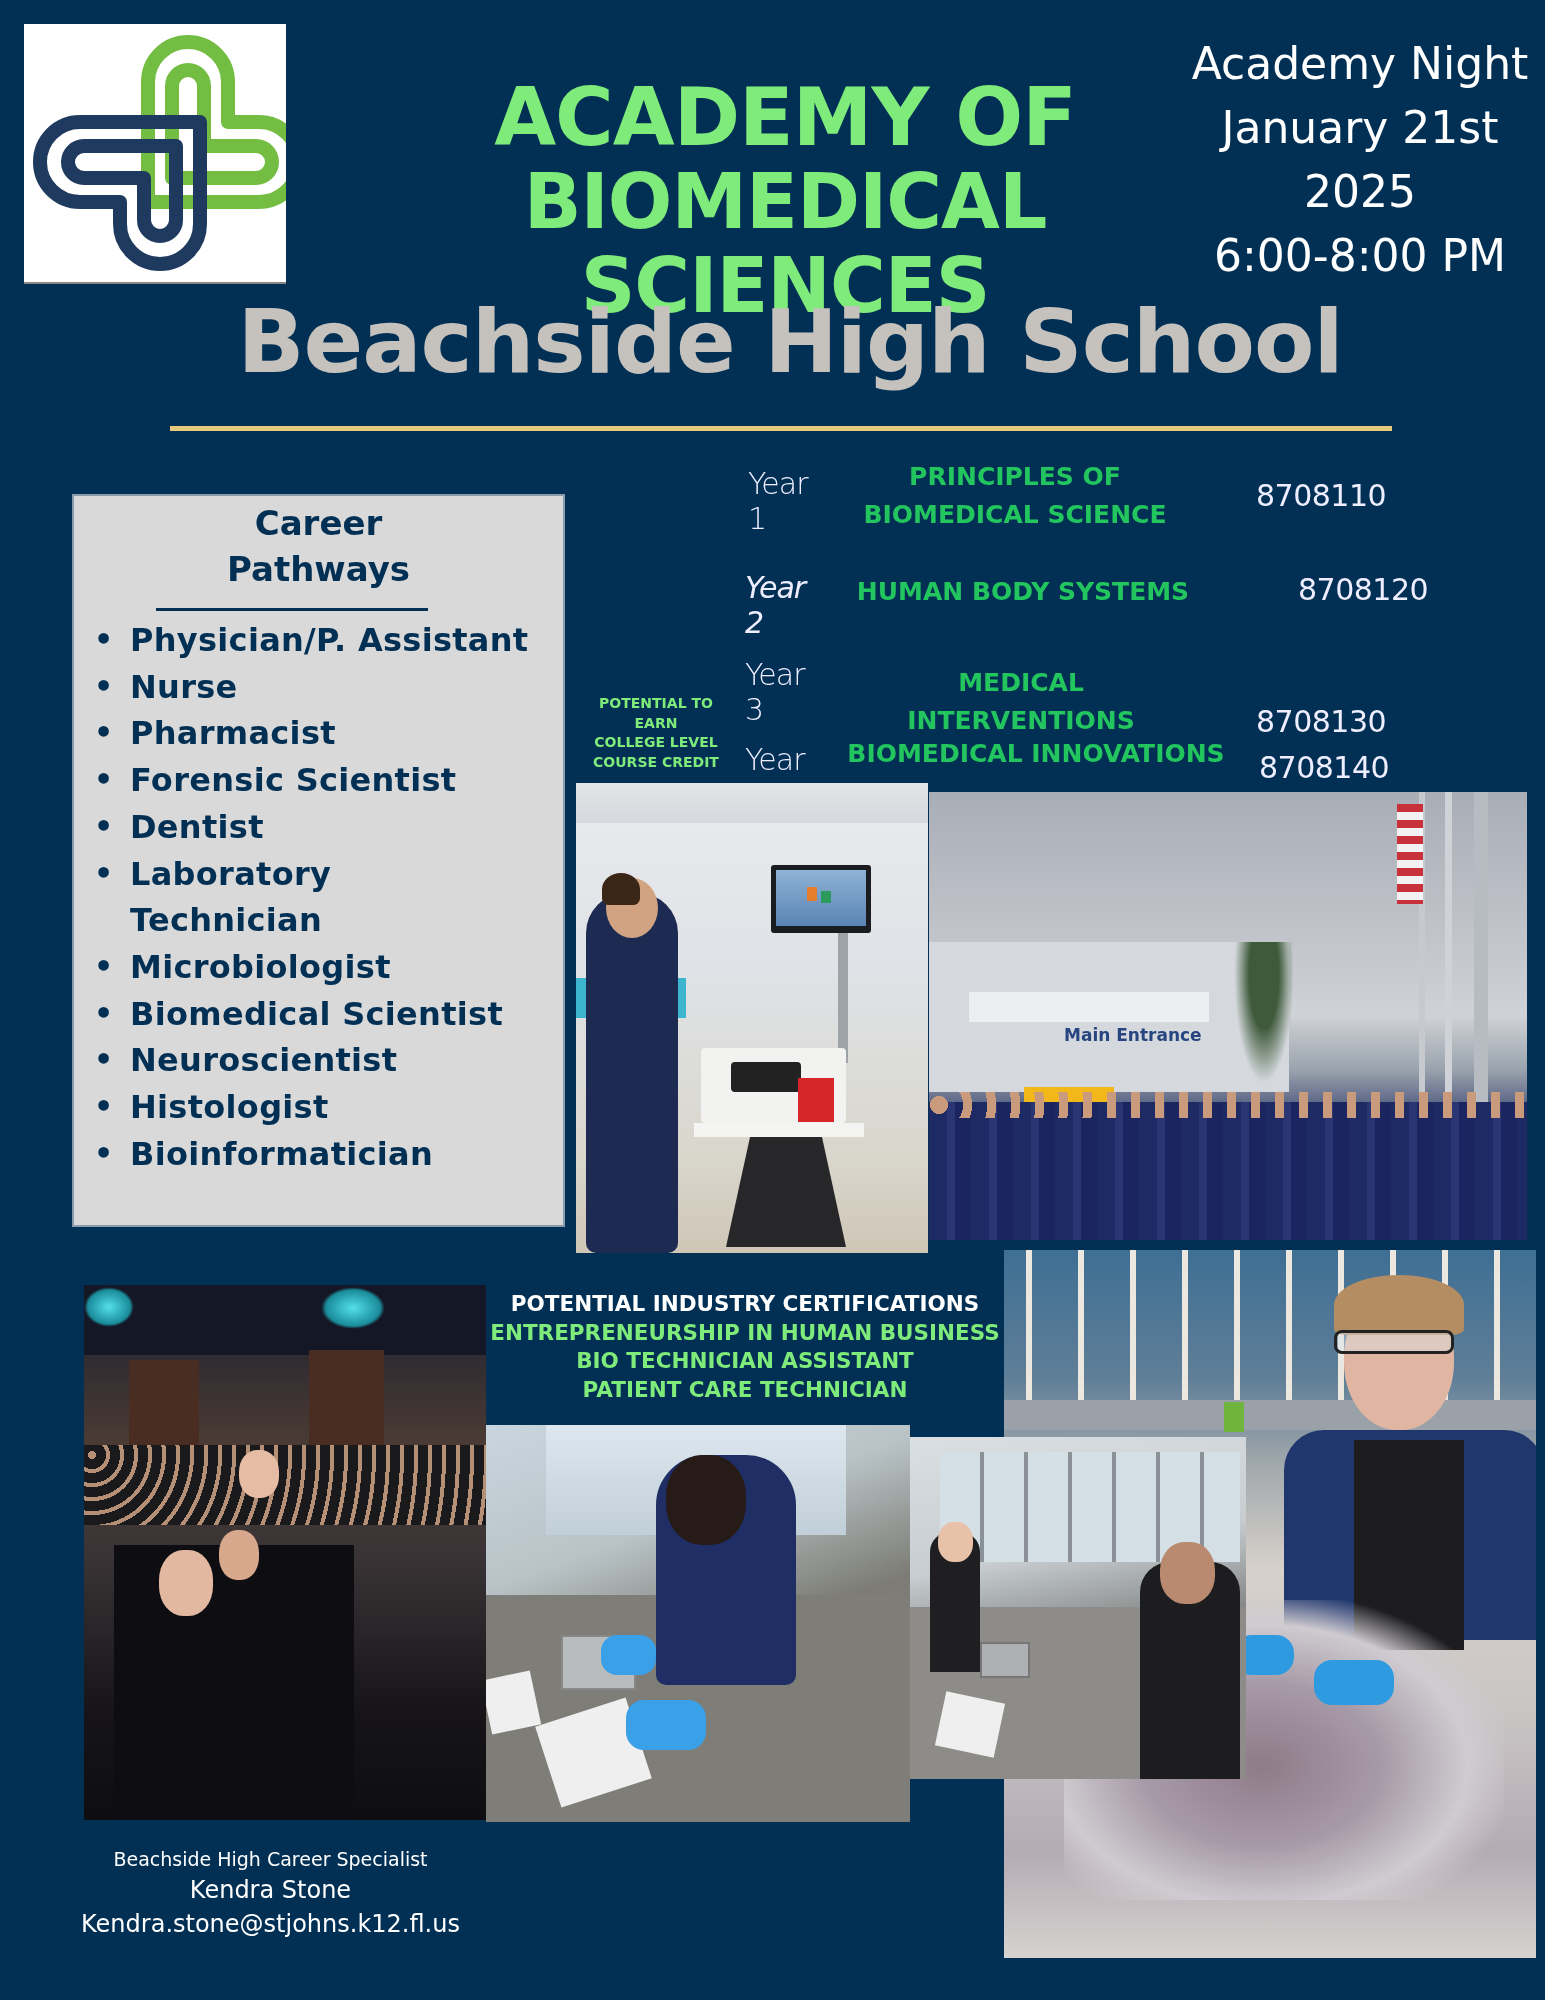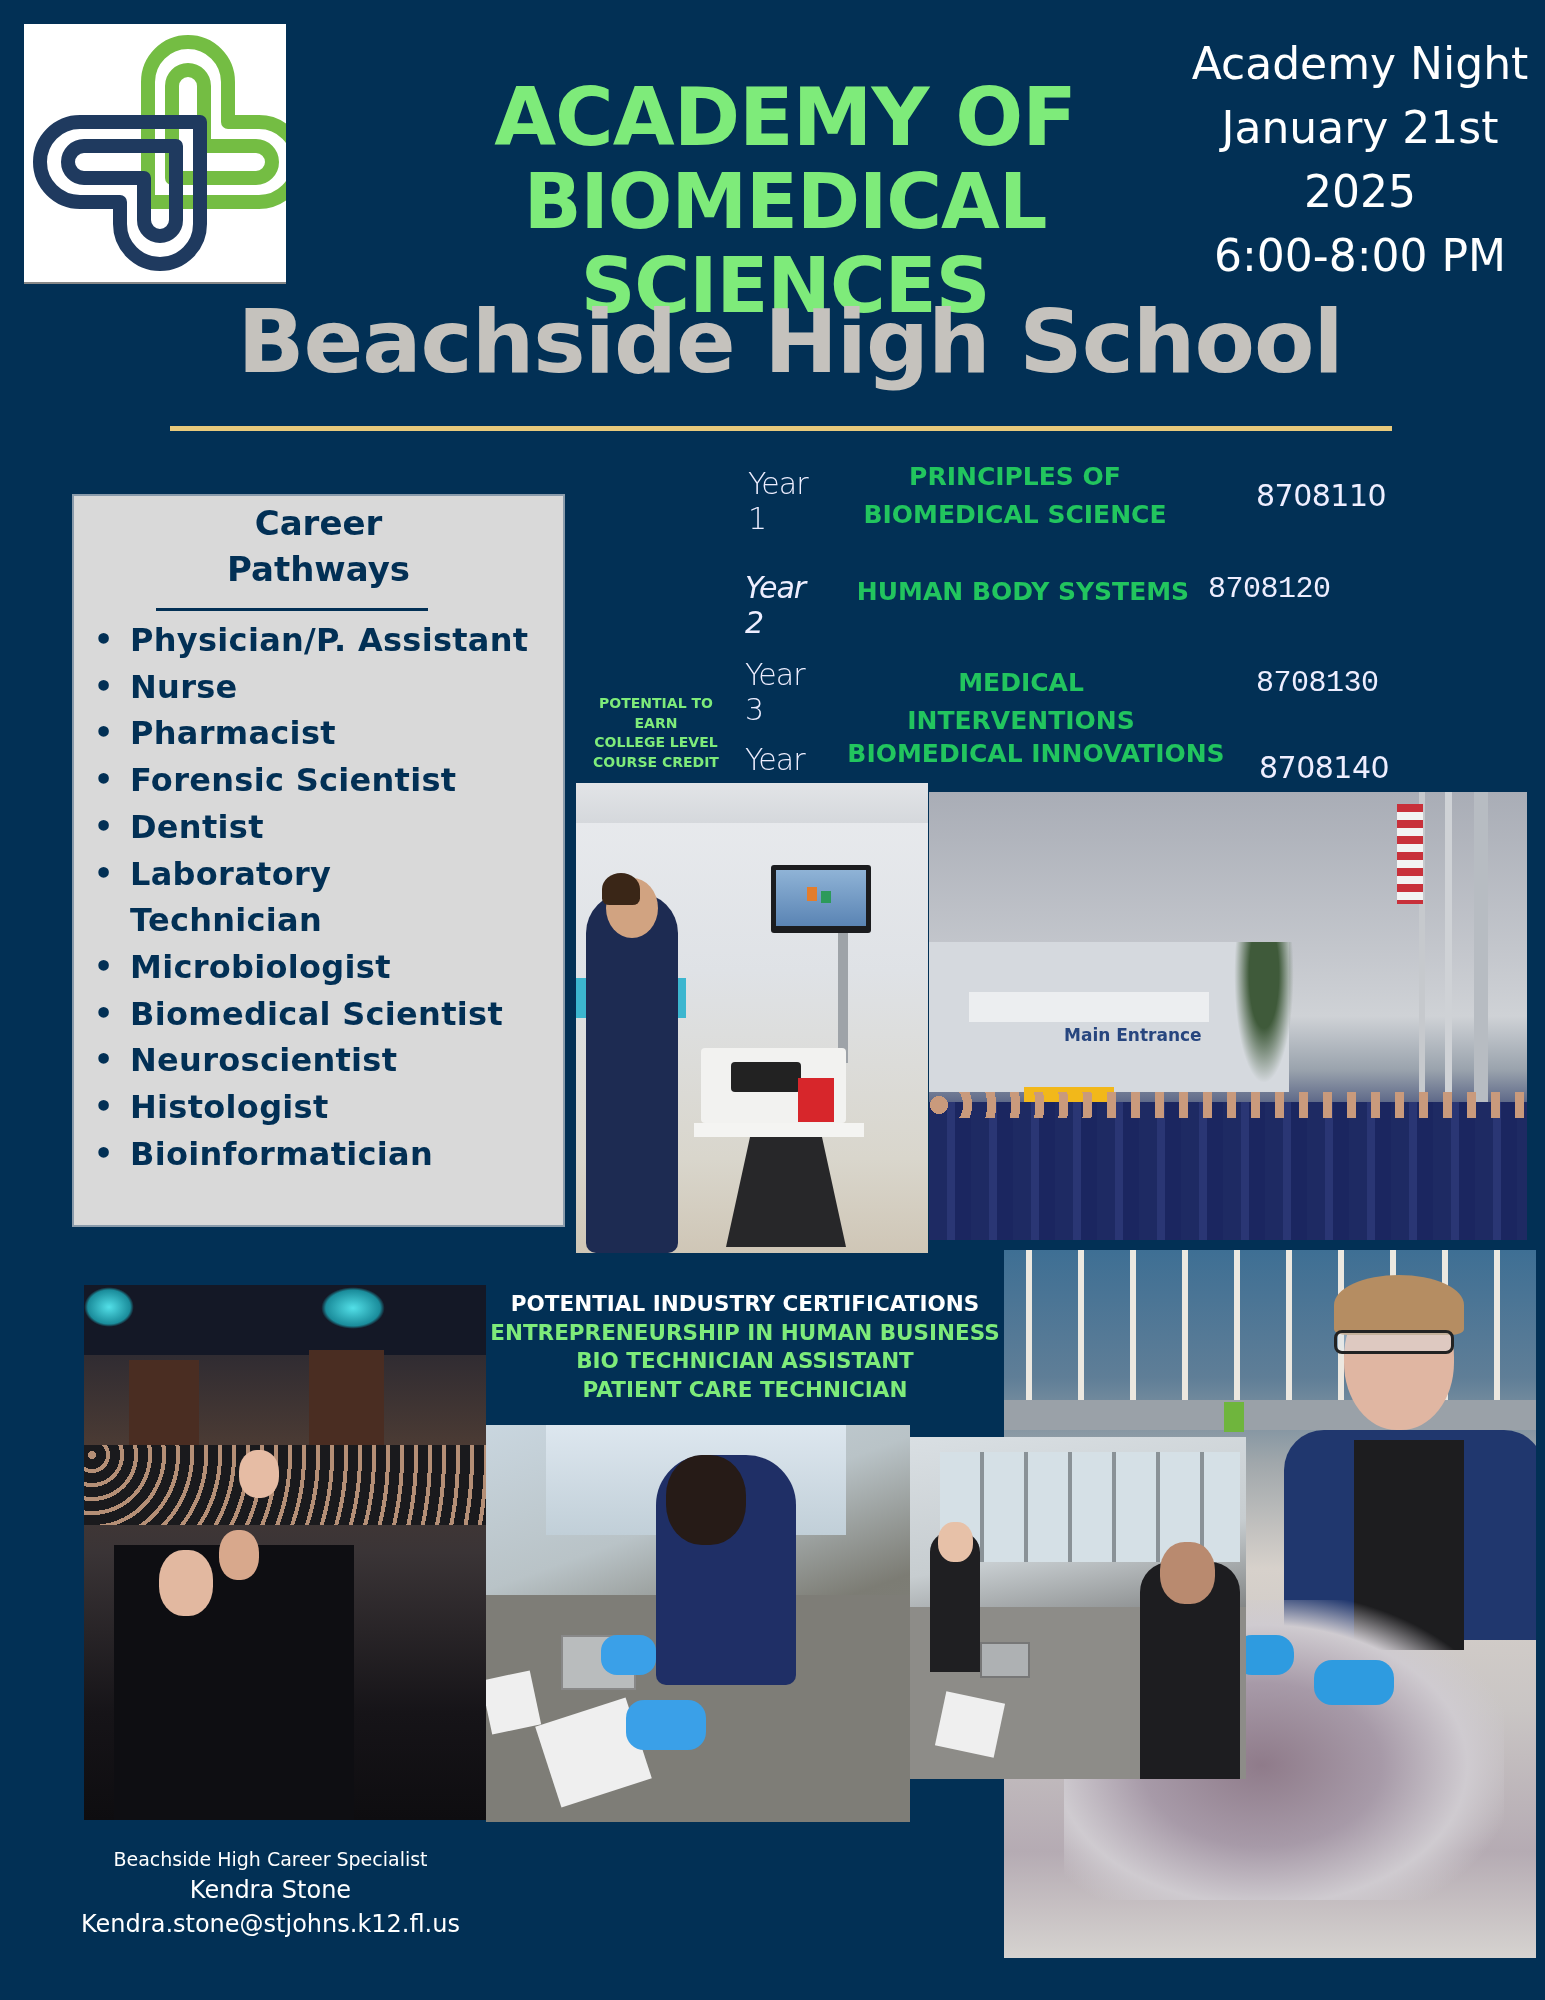--- a/index.html
+++ b/index.html
@@ -128,27 +128,27 @@
     <div class="cname" style="left:840px; top:458px; width:350px;">
       <div>PRINCIPLES OF</div>
       <div>BIOMEDICAL SCIENCE</div>
     </div>
     <span class="ccode" style="left:1256px; top:478px;">8708110</span>
   </div>
 
   <div class="course-row">
     <span class="yr" style="left:745px; top:570px;font-style:italic;">Year 2</span>
     <div class="cname" style="left:848px; top:573px; width:350px;">HUMAN BODY SYSTEMS</div>
-    <span class="ccode" style="left:1208px; top:572px;font-family:Liberation Mono, monospace;">8708120</span>
+    <span class="ccode" style="left:1298px; top:572px;">8708120</span>
   </div>
 
   <div class="course-row">
     <span class="yr" style="left:745px; top:657px;">Year 3</span>
     <div class="cname" style="left:846px; top:664px; width:350px;">MEDICAL INTERVENTIONS</div>
-    <span class="ccode" style="left:1256px; top:666px;font-family:Liberation Mono, monospace;">8708130</span>
+    <span class="ccode" style="left:1256px; top:704px;">8708130</span>
   </div>
 
   <div class="course-row">
     <span class="yr" style="left:745px; top:742px;">Year 4</span>
     <div class="cname" style="left:846px; top:735px; width:380px;">BIOMEDICAL INNOVATIONS</div>
     <span class="ccode" style="left:1259px; top:750px;">8708140</span>
   </div>
 </div>
 
 <div id="credit" class="abs">

